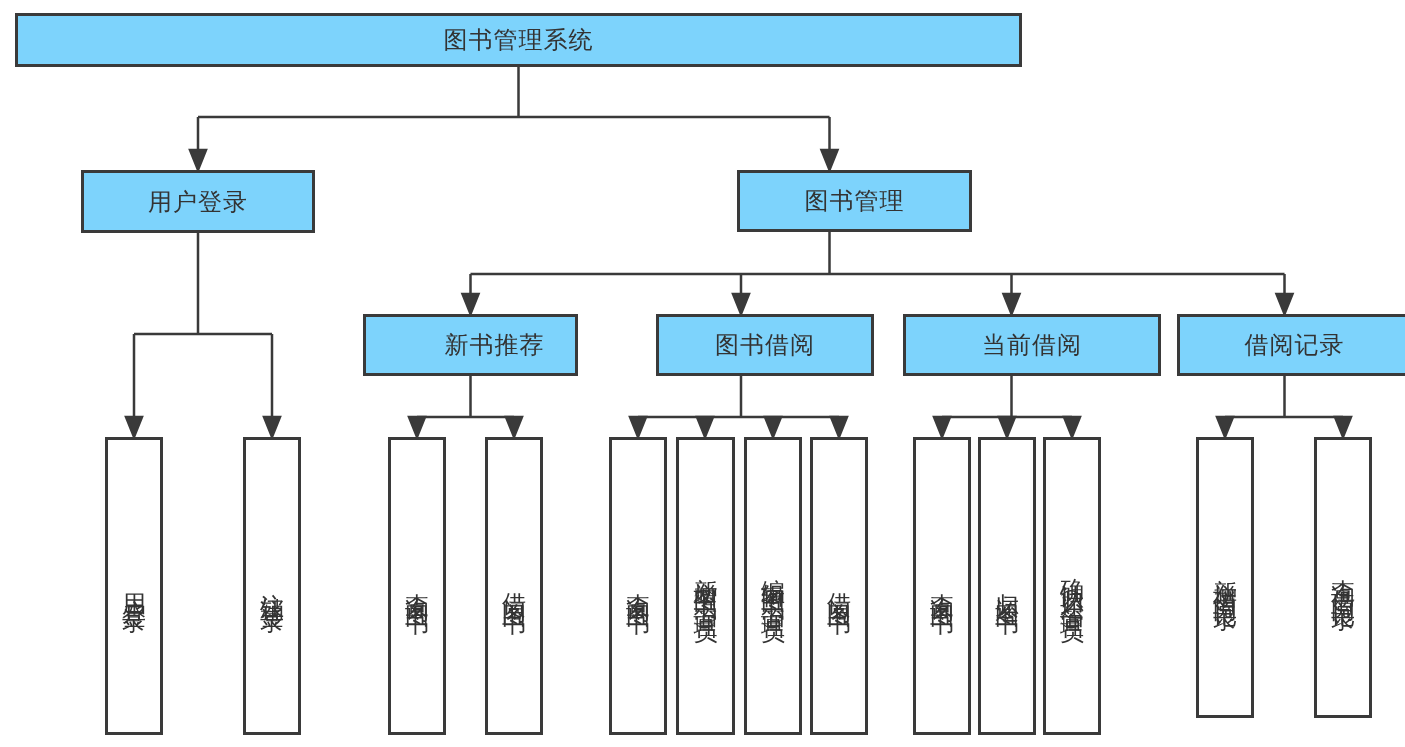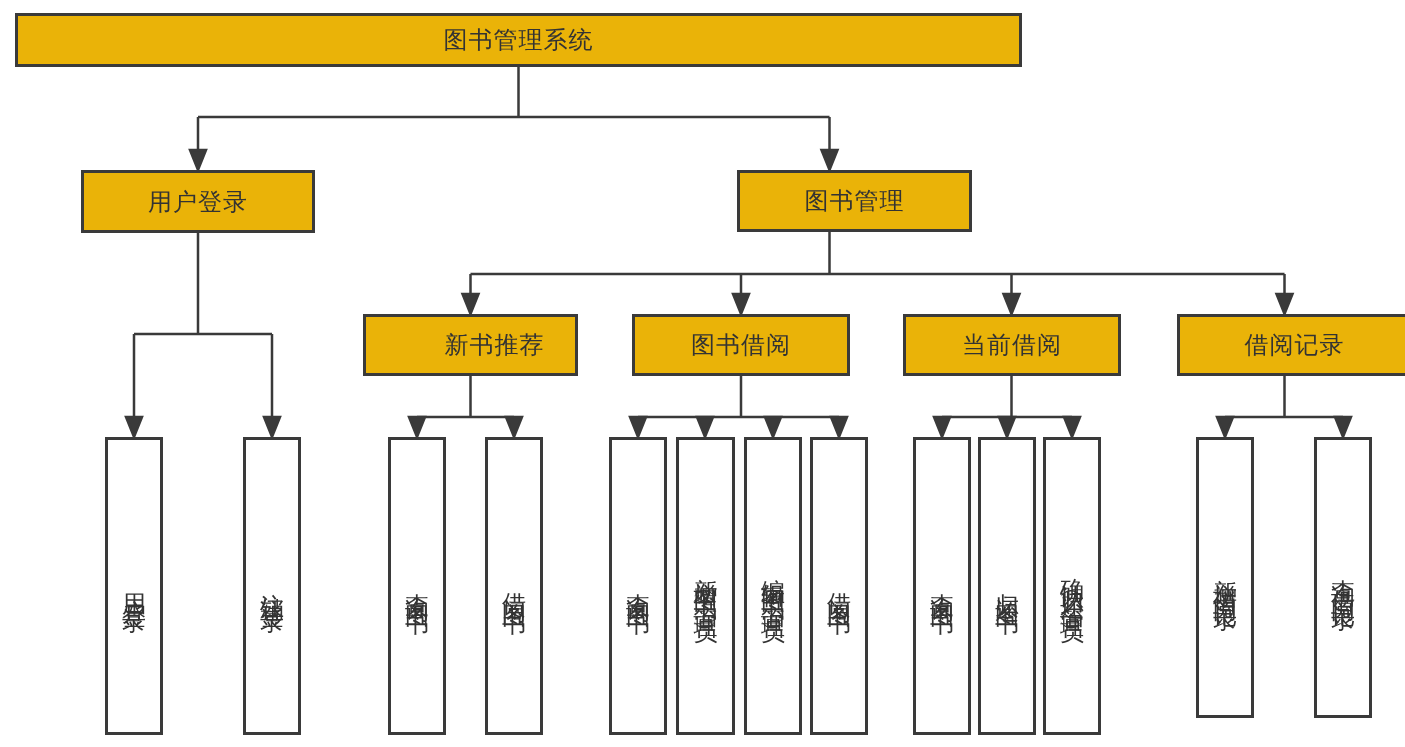--- a/index.html
+++ b/index.html
@@ -13,21 +13,21 @@
   }
   #connectors {
     position: absolute;
     left: 0; top: 0;
     width: 1405px; height: 747px;
   }
   .node {
     position: absolute;
     box-sizing: border-box;
     border: 3px solid #3a3a3a;
-    background: #eab308;
+    background: #7dd3fc;
     display: flex;
     align-items: center;
     justify-content: center;
     color: #333333;
     font-size: 24px;
     letter-spacing: 1px;
     white-space: nowrap;
   }
   .leaf {
     position: absolute;
@@ -110,22 +110,22 @@
       <polygon points="1335,417 1351,417 1343,437"></polygon>
     </g>
   </svg>
 
   <div class="node" style="left:15px; top:13px; width:1007px; height:54px;">图书管理系统</div>
 
   <div class="node" style="left:81px; top:170px; width:234px; height:63px;">用户登录</div>
   <div class="node" style="left:712px; top:170px; width:235px; height:62px;margin-left:25px;">图书管理</div>
 
   <div class="node" style="left:363px; top:314px; width:215px; height:62px;padding-left:48px;">新书推荐</div>
-  <div class="node" style="left:632px; top:314px; width:218px; height:62px;">图书借阅</div>
-  <div class="node" style="left:903px; top:314px; width:218px; height:62px;">当前借阅</div>
+  <div class="node" style="left:656px; top:314px; width:218px; height:62px;">图书借阅</div>
+  <div class="node" style="left:903px; top:314px; width:258px; height:62px;">当前借阅</div>
   <div class="node" style="left:1177px; top:314px; width:235px; height:62px;">借阅记录</div>
 
   <div class="leaf" style="left:105px; top:437px; width:58px; height:298px;">
     <span class="vtext">用户登录</span>
   </div>
   <div class="leaf" style="left:243px; top:437px; width:58px; height:298px;">
     <span class="vtext">注销登录</span>
   </div>
 
   <div class="leaf" style="left:388px; top:437px; width:58px; height:298px;">

